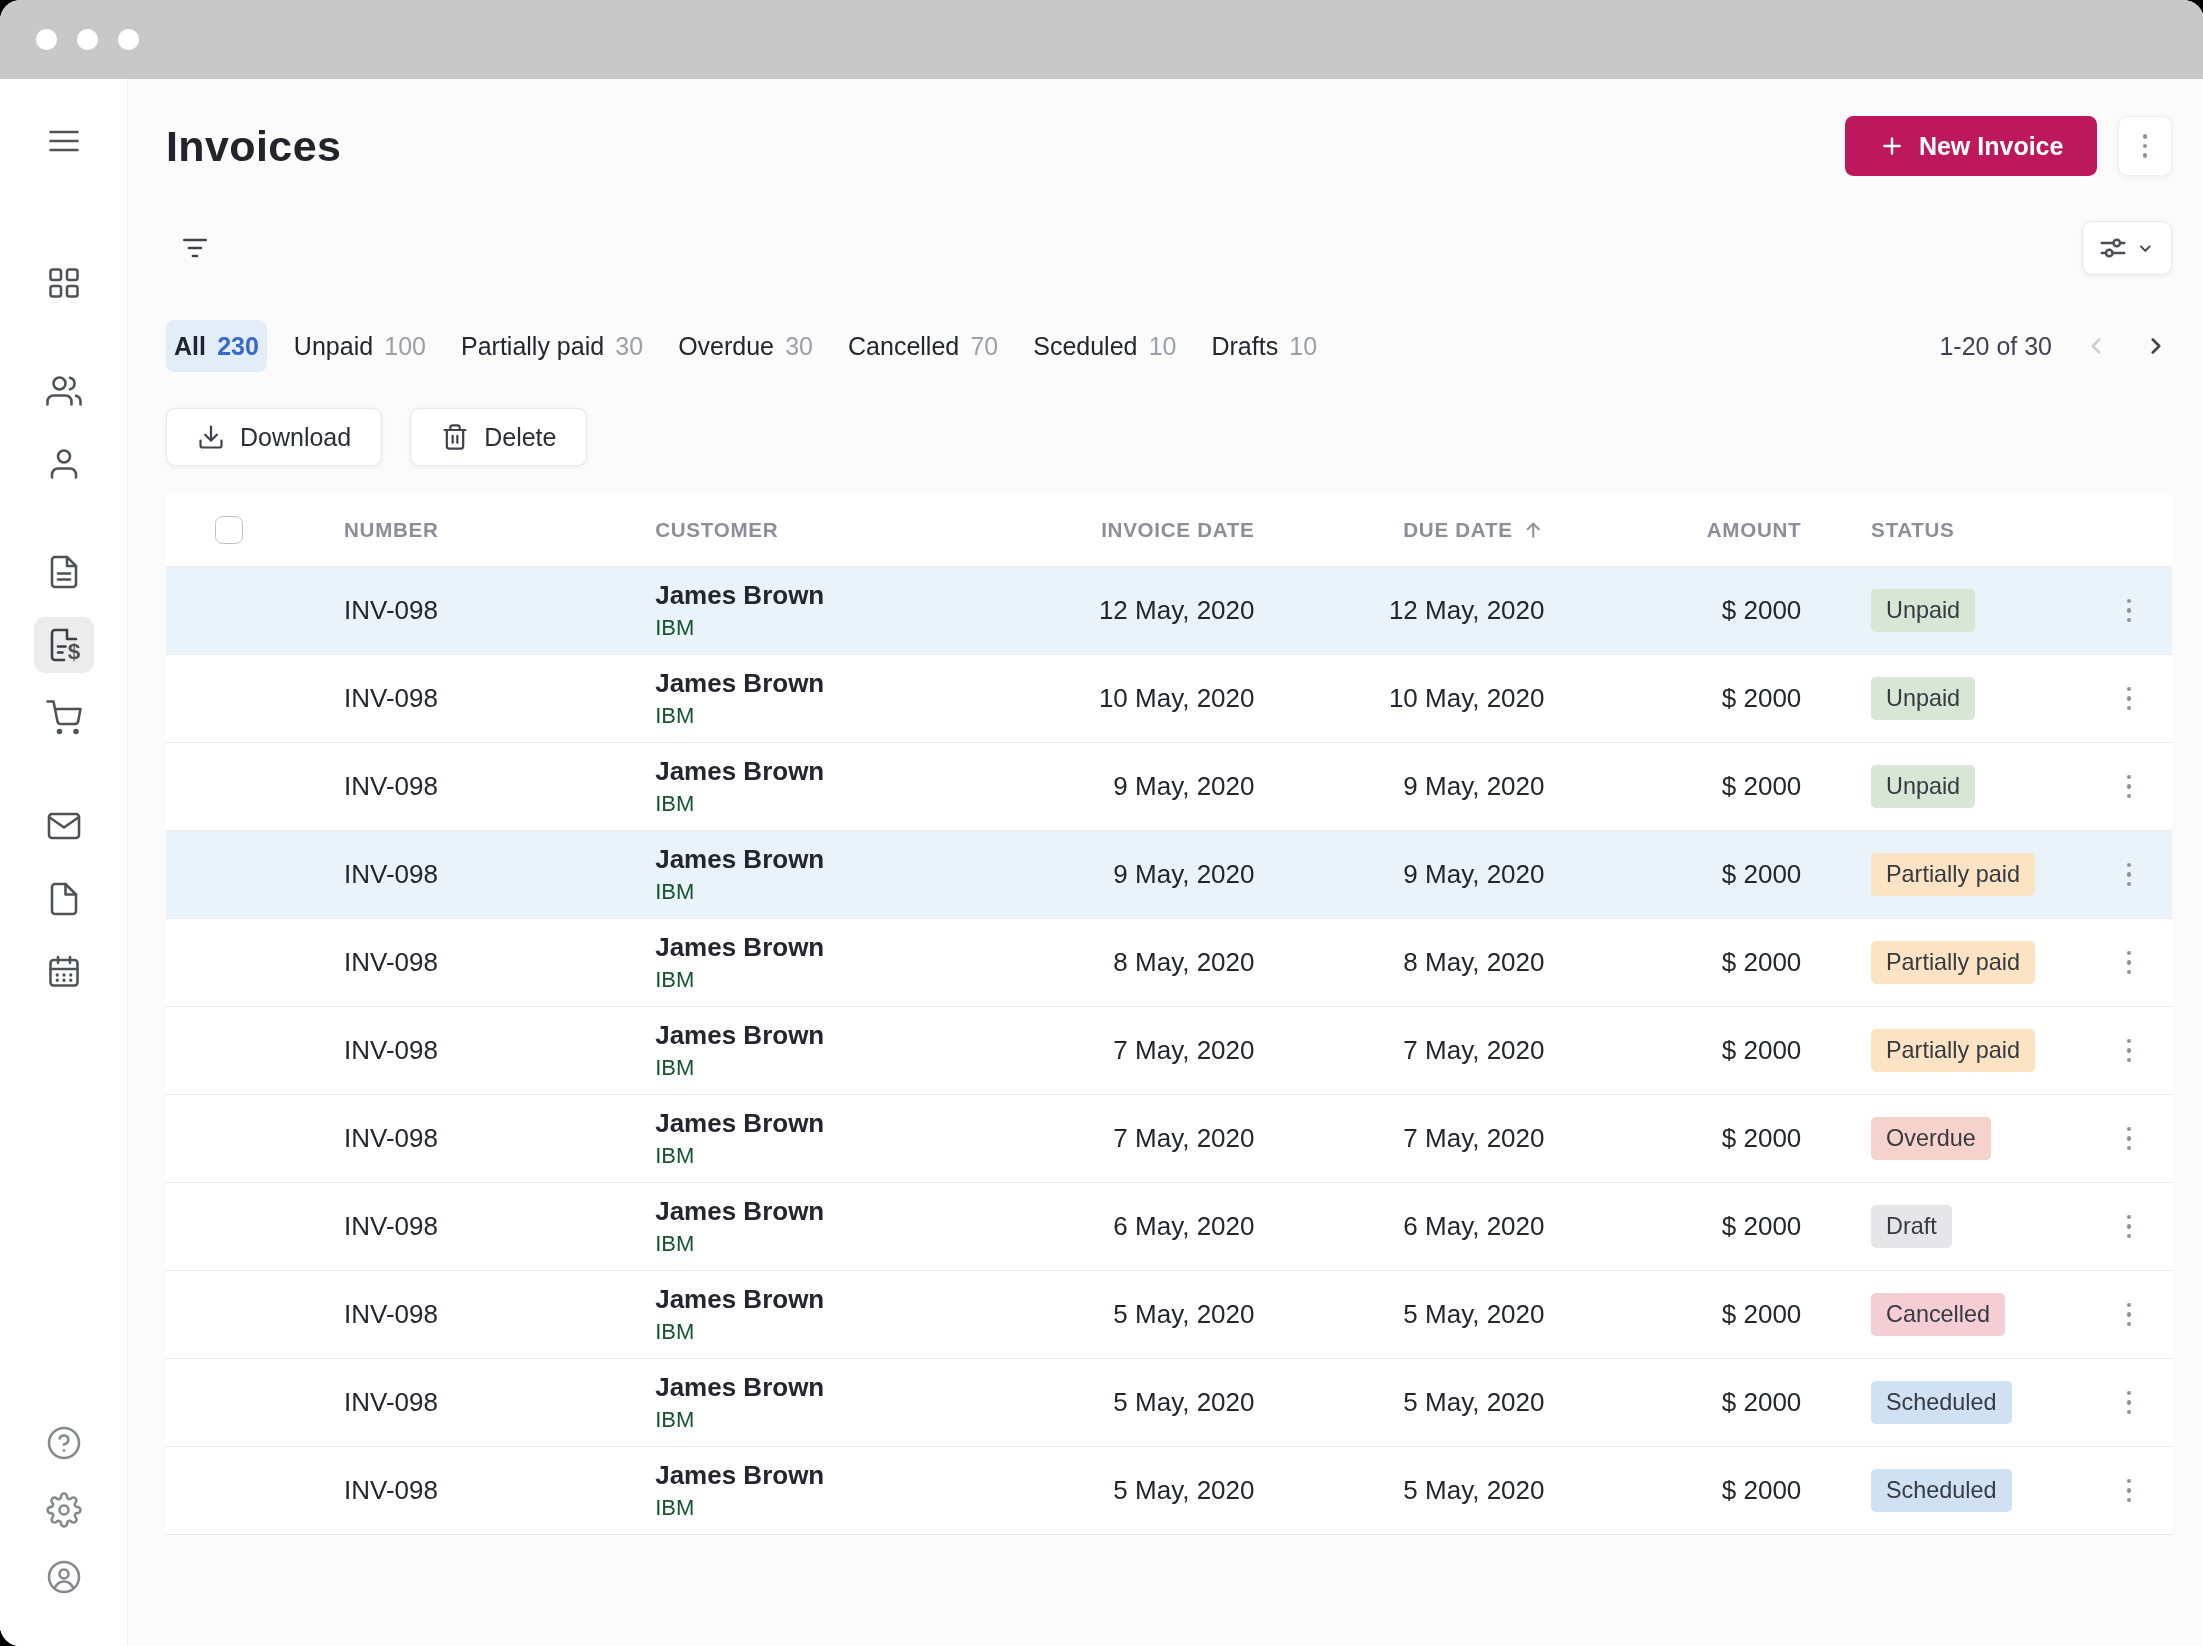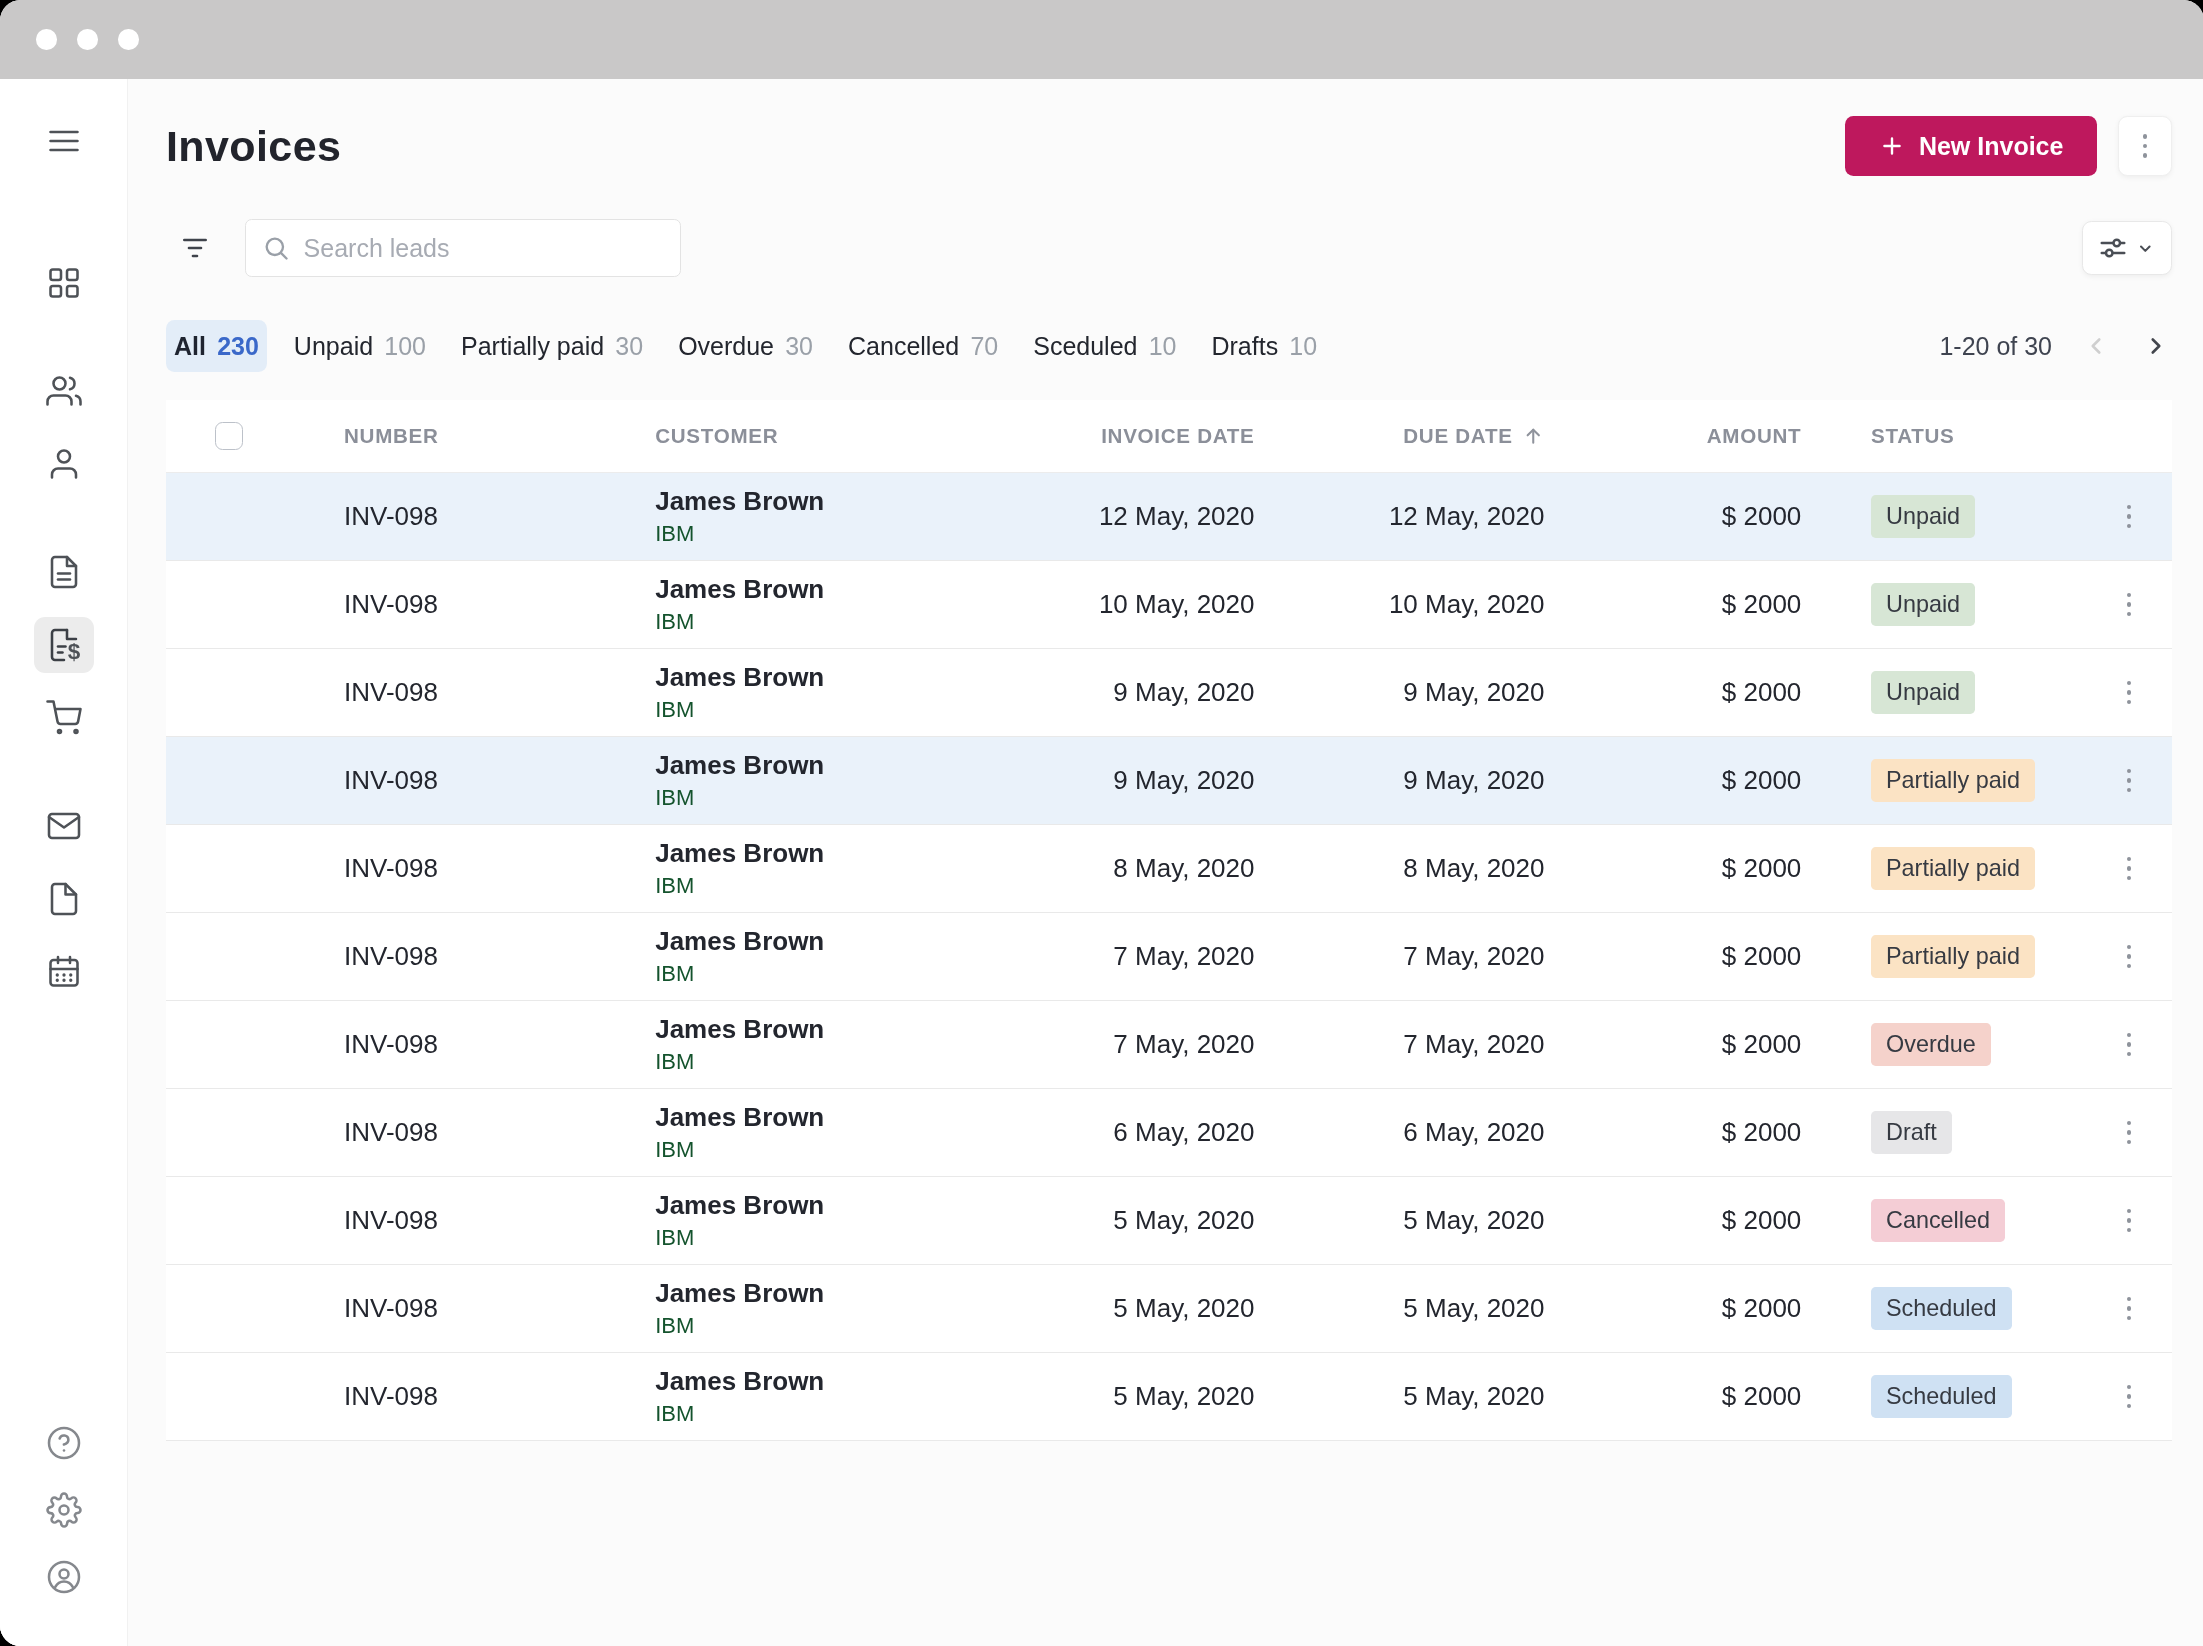--- a/index.html
+++ b/index.html
@@ -268,27 +268,20 @@
           </div>
         </div>
       </div>
 
       <div class="toolbar">
         <div class="filter-btn">
           <svg viewBox="0 0 24 24">
               <path d="M4 6h16M7.5 12h9M10.5 18h3"></path>
             </svg>
         </div>
-        <div class="search-wrap">
-          <svg viewBox="0 0 24 24">
-              <circle cx="11" cy="11" r="7"></circle>
-              <path d="M21 21l-4.35-4.35"></path>
-            </svg>
-          <input class="search-input" type="text" placeholder="Search leads" style="">
-        </div>
         <div class="toolbar-right">
           <div class="view-options">
             <svg class="sliders" viewBox="0 0 24 24">
               <path d="M3 8h18"></path>
                 <circle cx="15" cy="8" r="2.6" fill="#fff"></circle>
               <path d="M3 16h18"></path>
                 <circle cx="9" cy="16" r="2.6" fill="#fff"></circle>
             </svg>
             <svg class="caret" viewBox="0 0 24 24">
                 <path d="M7 10l5 5 5-5"></path>
@@ -342,20 +335,39 @@
               </svg>
           </span>
           <span class="pg-chev enabled">
             <svg viewBox="0 0 24 24">
                 <path d="M9 18l6-6-6-6"></path>
               </svg>
           </span>
         </div>
       </div>
 
+      <div class="actions-row">
+        <button class="btn-secondary">
+          <svg viewBox="0 0 24 24">
+            <path d="M21 15v4a2 2 0 0 1-2 2H5a2 2 0 0 1-2-2v-4"></path>
+              <path d="M7 10l5 5 5-5"></path>
+              <path d="M12 15V3"></path>
+          </svg>
+          <span>Download</span>
+        </button>
+        <button class="btn-secondary">
+          <svg viewBox="0 0 24 24">
+            <path d="M3 6h18"></path>
+              <path d="M19 6v14a2 2 0 0 1-2 2H7a2 2 0 0 1-2-2V6"></path>
+            <path d="M8 6V4a2 2 0 0 1 2-2h4a2 2 0 0 1 2 2v2"></path>
+              <path d="M10 11v6M14 11v6"></path>
+          </svg>
+          <span>Delete</span>
+        </button>
+      </div>
 
       <div class="table">
         <div class="thead">
           <div class="cell c-check">
               <span class="checkbox"></span>
             </div>
           <div class="cell c-number th">NUMBER</div>
           <div class="cell c-customer th">CUSTOMER</div>
           <div class="cell c-date th">INVOICE DATE</div>
           <div class="cell c-date">

